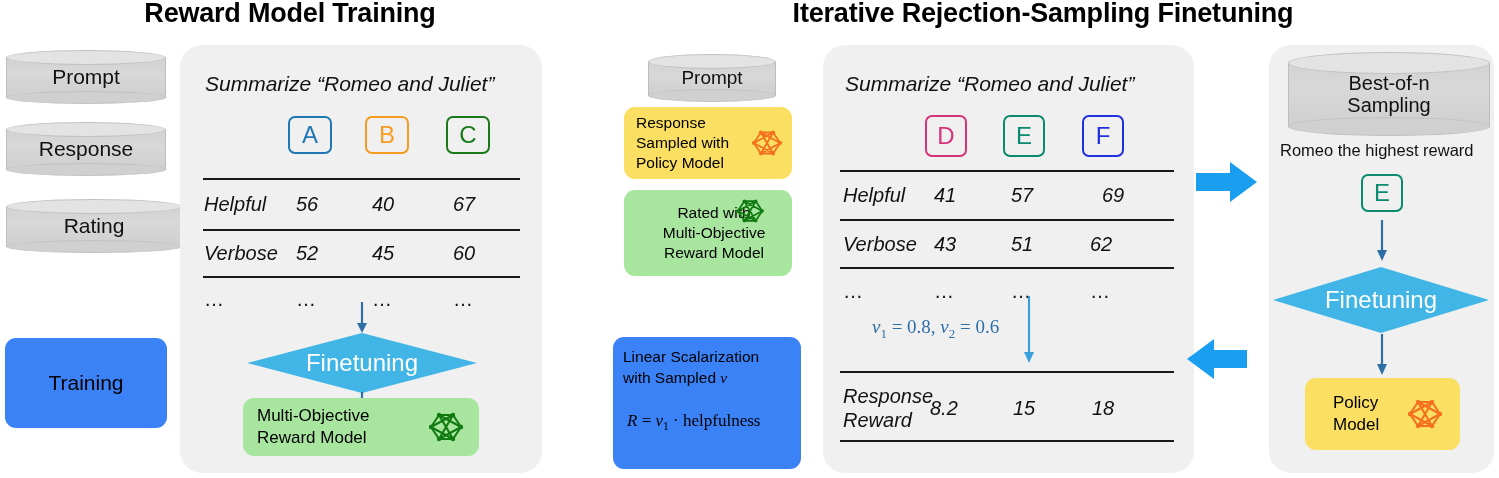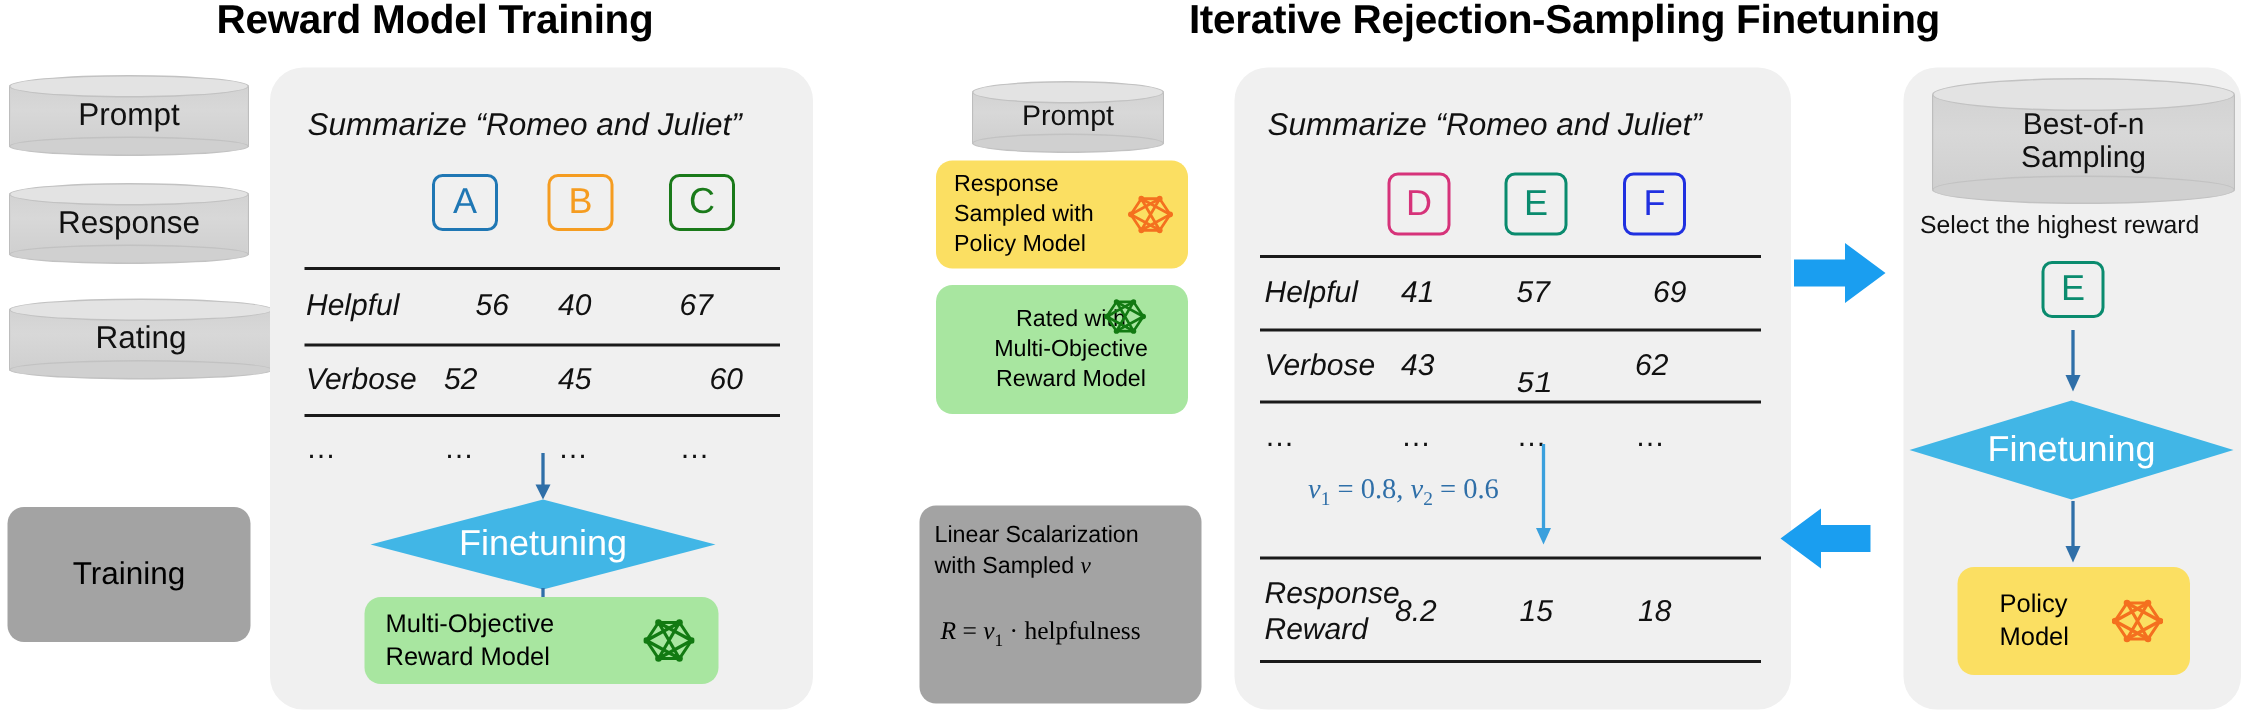--- a/index.html
+++ b/index.html
@@ -36,21 +36,21 @@
     font-size:21px;color:#111;z-index:3;line-height:1.12;text-align:center;
   }
 
   
   .cbox{position:absolute;border-radius:11px;display:flex;
         align-items:center;justify-content:center;box-sizing:border-box;}
   .cbox .txt{font-size:15.5px;line-height:1.28;color:#000;text-align:left;}
 
   .yellow{background:#fbdf62;}
   .green {background:#a8e6a0;}
-  .blue  {background:#a3a3a3;}
+  .blue  {background:#3b82f6;}
 
   
   .chip{position:absolute;border:2px solid;border-radius:7px;
         display:flex;align-items:center;justify-content:center;
         font-size:24px;font-weight:500;background:transparent;box-sizing:border-box;}
 
   
   .prompt-line{position:absolute;font-style:italic;font-size:21px;white-space:nowrap;color:#111;}
   .rule{position:absolute;height:2px;background:#1a1a1a;}
   .cell{position:absolute;font-style:italic;font-size:20px;white-space:nowrap;color:#111;}
@@ -124,28 +124,28 @@
 </div>
 <div class="chip" style="left:446px;top:116px;width:44px;height:38px;border-color:#1a7a1a;color:#1a7a1a;">
   <span>C</span>
 </div>
 
 <div class="rule" style="left:203px;top:178px;width:317px;"></div>
 <div class="rule" style="left:203px;top:229px;width:317px;"></div>
 <div class="rule" style="left:203px;top:276px;width:317px;"></div>
 
 <div class="cell lbl" style="left:204px;top:193px;">Helpful</div>
-<div class="cell" style="left:296px;top:193px;margin-left:21px;">56</div>
+<div class="cell" style="left:296px;top:193px;">56</div>
 <div class="cell" style="left:372px;top:193px;">40</div>
 <div class="cell" style="left:453px;top:193px;">67</div>
 
 <div class="cell lbl" style="left:204px;top:242px;">Verbose</div>
 <div class="cell" style="left:296px;top:242px;">52</div>
 <div class="cell" style="left:372px;top:242px;">45</div>
-<div class="cell" style="left:453px;top:242px;margin-left:20px;">60</div>
+<div class="cell" style="left:453px;top:242px;">60</div>
 
 <div class="dots" style="left:204px;top:288px;">…</div>
 <div class="dots" style="left:296px;top:288px;">…</div>
 <div class="dots" style="left:372px;top:288px;">…</div>
 <div class="dots" style="left:453px;top:288px;">…</div>
 
 <div class="thin-arrow" style="left:354px;top:302px;">
   <svg width="16" height="32" viewBox="0 0 16 32">
     <line x1="8" y1="0" x2="8" y2="23" stroke="#2f6fa8" stroke-width="2.2"></line>
     <polygon points="8,31 3,21 13,21" fill="#2f6fa8"></polygon>
@@ -275,21 +275,21 @@
 <div class="rule" style="left:840px;top:371px;width:334px;"></div>
 <div class="rule" style="left:840px;top:440px;width:334px;"></div>
 
 <div class="cell lbl" style="left:843px;top:184px;">Helpful</div>
 <div class="cell" style="left:934px;top:184px;">41</div>
 <div class="cell" style="left:1011px;top:184px;">57</div>
 <div class="cell" style="left:1090px;top:184px;margin-left:12px;">69</div>
 
 <div class="cell lbl" style="left:843px;top:233px;">Verbose</div>
 <div class="cell" style="left:934px;top:233px;">43</div>
-<div class="cell" style="left:1011px;top:245px;font-family:Liberation Mono, monospace;">51</div>
+<div class="cell" style="left:1011px;top:233px;">51</div>
 <div class="cell" style="left:1090px;top:233px;">62</div>
 
 <div class="dots" style="left:843px;top:280px;">…</div>
 <div class="dots" style="left:934px;top:280px;">…</div>
 <div class="dots" style="left:1011px;top:280px;">…</div>
 <div class="dots" style="left:1090px;top:280px;">…</div>
 
 <div class="vlabel" style="left:872px;top:316px;">
   <span class="vvar">v</span><sub>1</sub> = 0.8, <span class="vvar">v</span><sub>2</sub> = 0.6
 </div>
@@ -325,21 +325,21 @@
 <div class="cyl" style="left:1288px;top:52px;width:190px;height:84px;padding-left:12px;">
   <div class="body" style="top:11px;bottom:9px;"></div>
   <div class="top" style="height:22px;"></div>
   <div class="bot" style="height:19px;"></div>
   <div class="lbl" style="font-size:20px;flex-direction:column;">
     <span>Best-of-n</span>
     <span>Sampling</span>
   </div>
 </div>
 
-<div class="smalltext" style="left:1280px;top:141px;">Select the highest reward</div>
+<div class="smalltext" style="left:1280px;top:141px;">Romeo the highest reward</div>
 
 <div class="chip" style="left:1361px;top:174px;width:42px;height:38px;border-color:#0a8b6e;color:#0a8b6e;">
   <span>E</span>
 </div>
 
 <div class="thin-arrow" style="left:1374px;top:220px;">
   <svg width="16" height="42" viewBox="0 0 16 42">
     <line x1="8" y1="0" x2="8" y2="32" stroke="#2f6fa8" stroke-width="2.2"></line>
     <polygon points="8,41 3,30 13,30" fill="#2f6fa8"></polygon>
   </svg>

